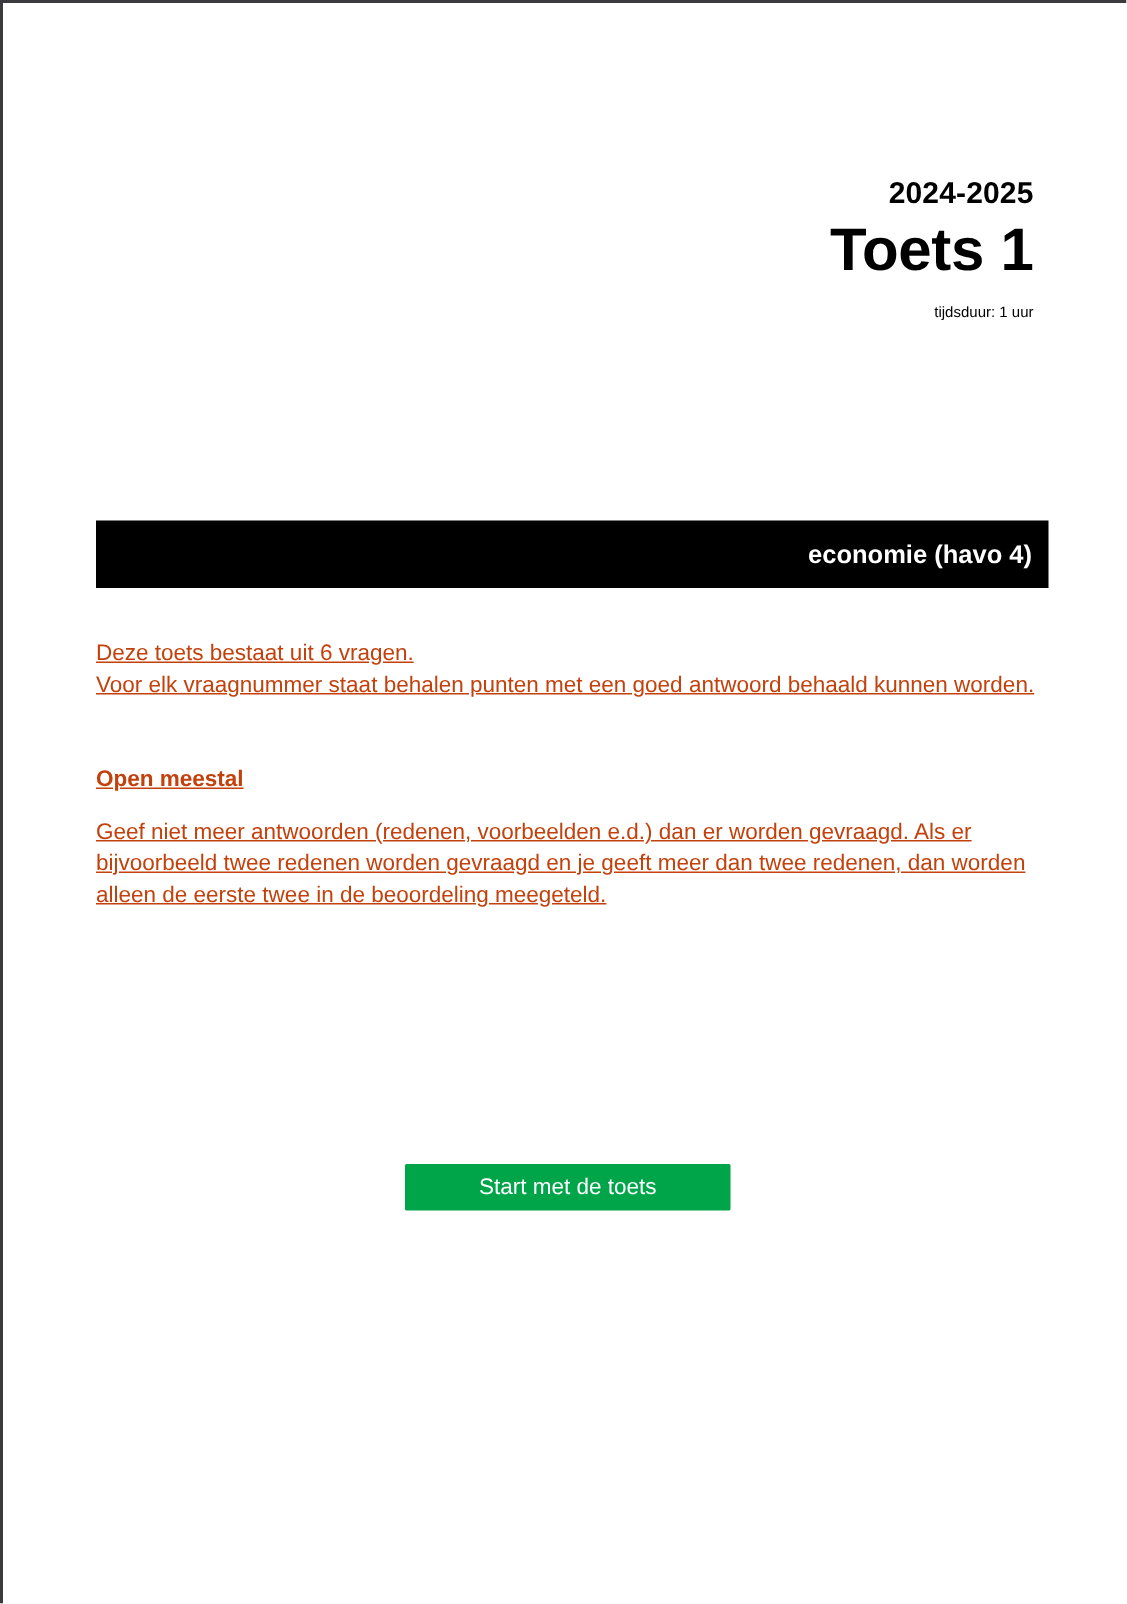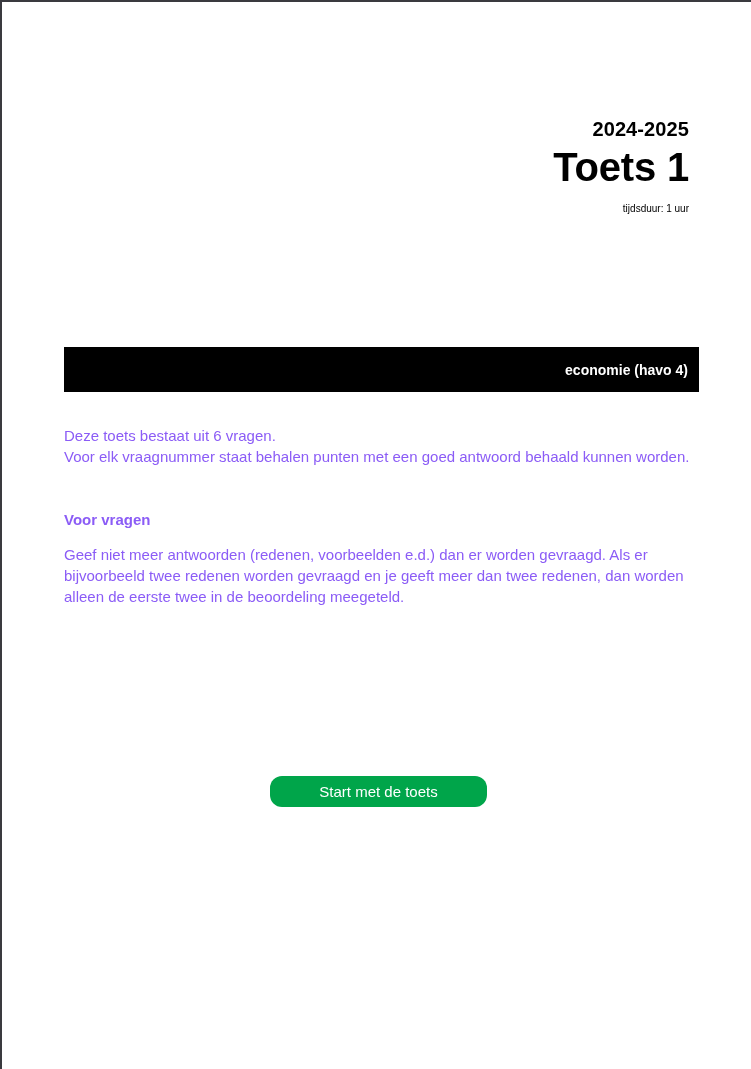--- a/index.html
+++ b/index.html
@@ -61,34 +61,35 @@
     height: 45px;
     background: #000000;
     box-sizing: border-box;
     display: flex;
     align-items: center;
     justify-content: flex-end;
     padding-right: 11px;
   }
   .subject-banner-label {
     color: #ffffff;
-    font-size: 14px;
+    font-size: 17px;
     font-weight: bold;
     line-height: 20px;
   }
 
   
   .instructions {
     position: absolute;
     top: 423px;
     left: 62px;
     width: 638px;
     font-size: 15px;
     line-height: 21px;
-    color: #8b5cf6;
+    color: #c2410c;
+    text-decoration: underline;
   }
   .instructions p {
     margin: 0;
   }
   .para-gap {
     height: 21px;
   }
   .para-gap-small {
     height: 14px;
   }
@@ -106,21 +107,21 @@
     left: 2px;
     width: 749px;
     display: flex;
     justify-content: center;
   }
   .start-button {
     display: inline-block;
     background: #00a54a;
     color: #ffffff;
     border: none;
-    border-radius: 12px;
+    border-radius: 1px;
     width: 217px;
     height: 31px;
     line-height: 31px;
     text-align: center;
     font-family: "Liberation Sans", sans-serif;
     font-size: 15px;
     font-weight: normal;
     padding: 0;
     cursor: pointer;
   }
@@ -142,21 +143,21 @@
 
   <div class="instructions">
     <p>Deze toets bestaat uit 6 vragen.</p>
     <p>Voor elk vraagnummer staat behalen punten met een goed antwoord behaald kunnen worden.</p>
 
     <div class="para-gap"></div>
 
 
     <div class="para-gap"></div>
 
-    <p class="section-heading">Voor vragen</p>
+    <p class="section-heading">Open meestal</p>
 
     <div class="para-gap-small"></div>
 
     <p>Geef niet meer antwoorden (redenen, voorbeelden e.d.) dan er worden gevraagd. Als er bijvoorbeeld twee redenen worden gevraagd en je geeft meer dan twee redenen, dan worden alleen de eerste twee in de beoordeling meegeteld.</p>
   </div>
 
   <div class="start-button-wrap">
     <button class="start-button">Start met de toets</button>
   </div>
 

